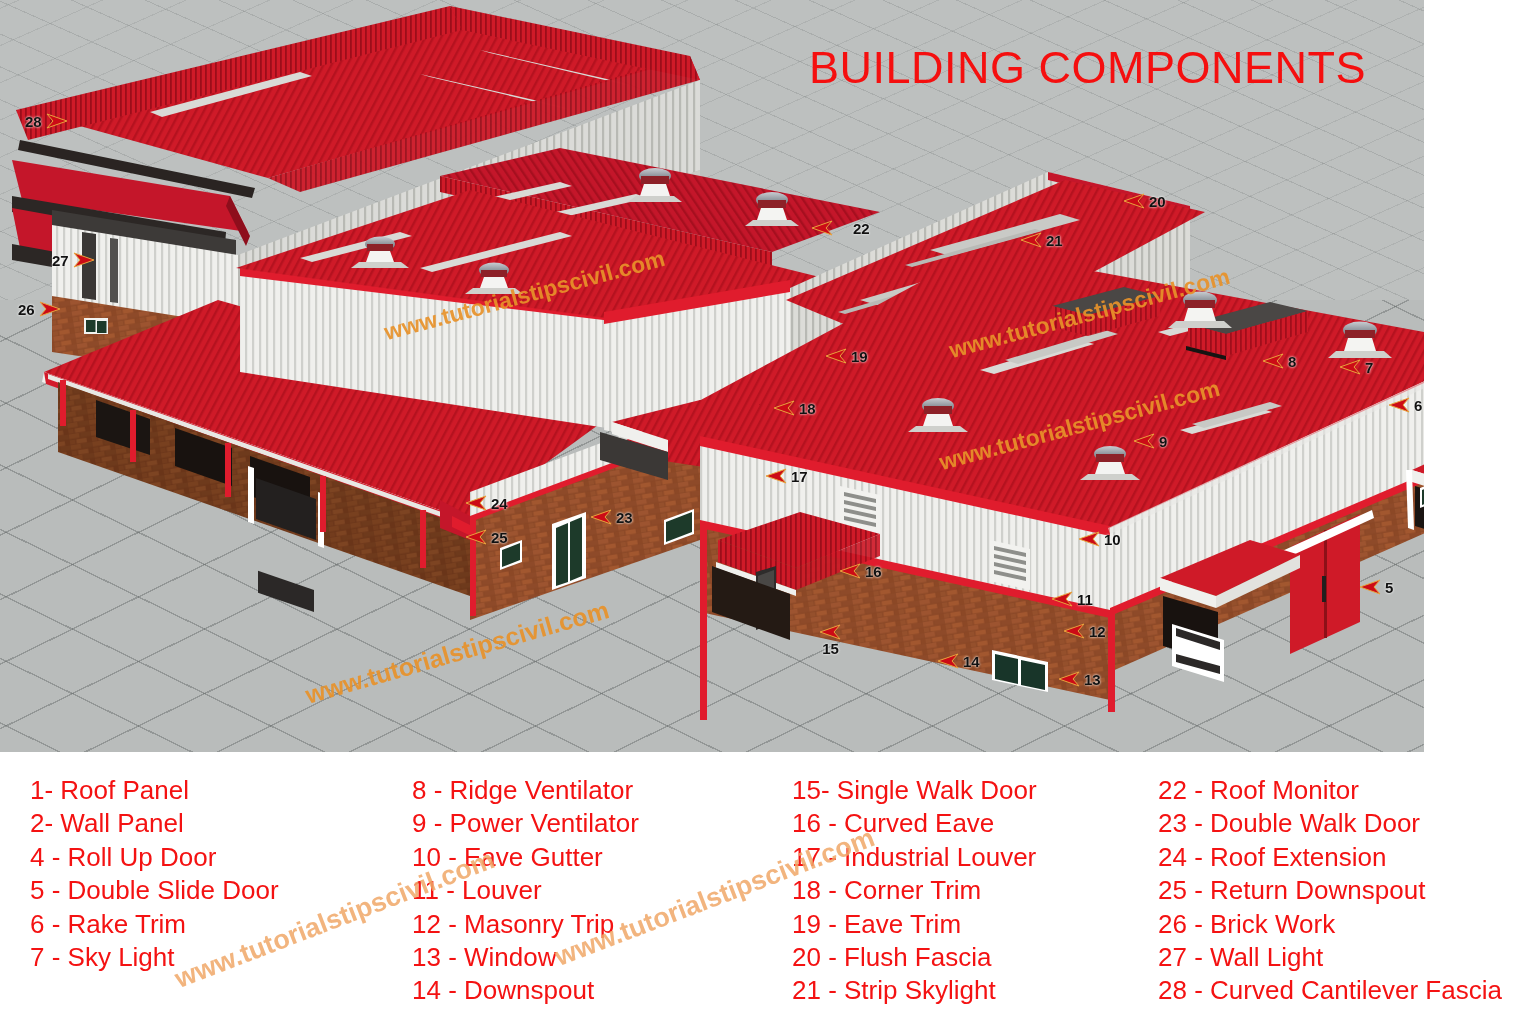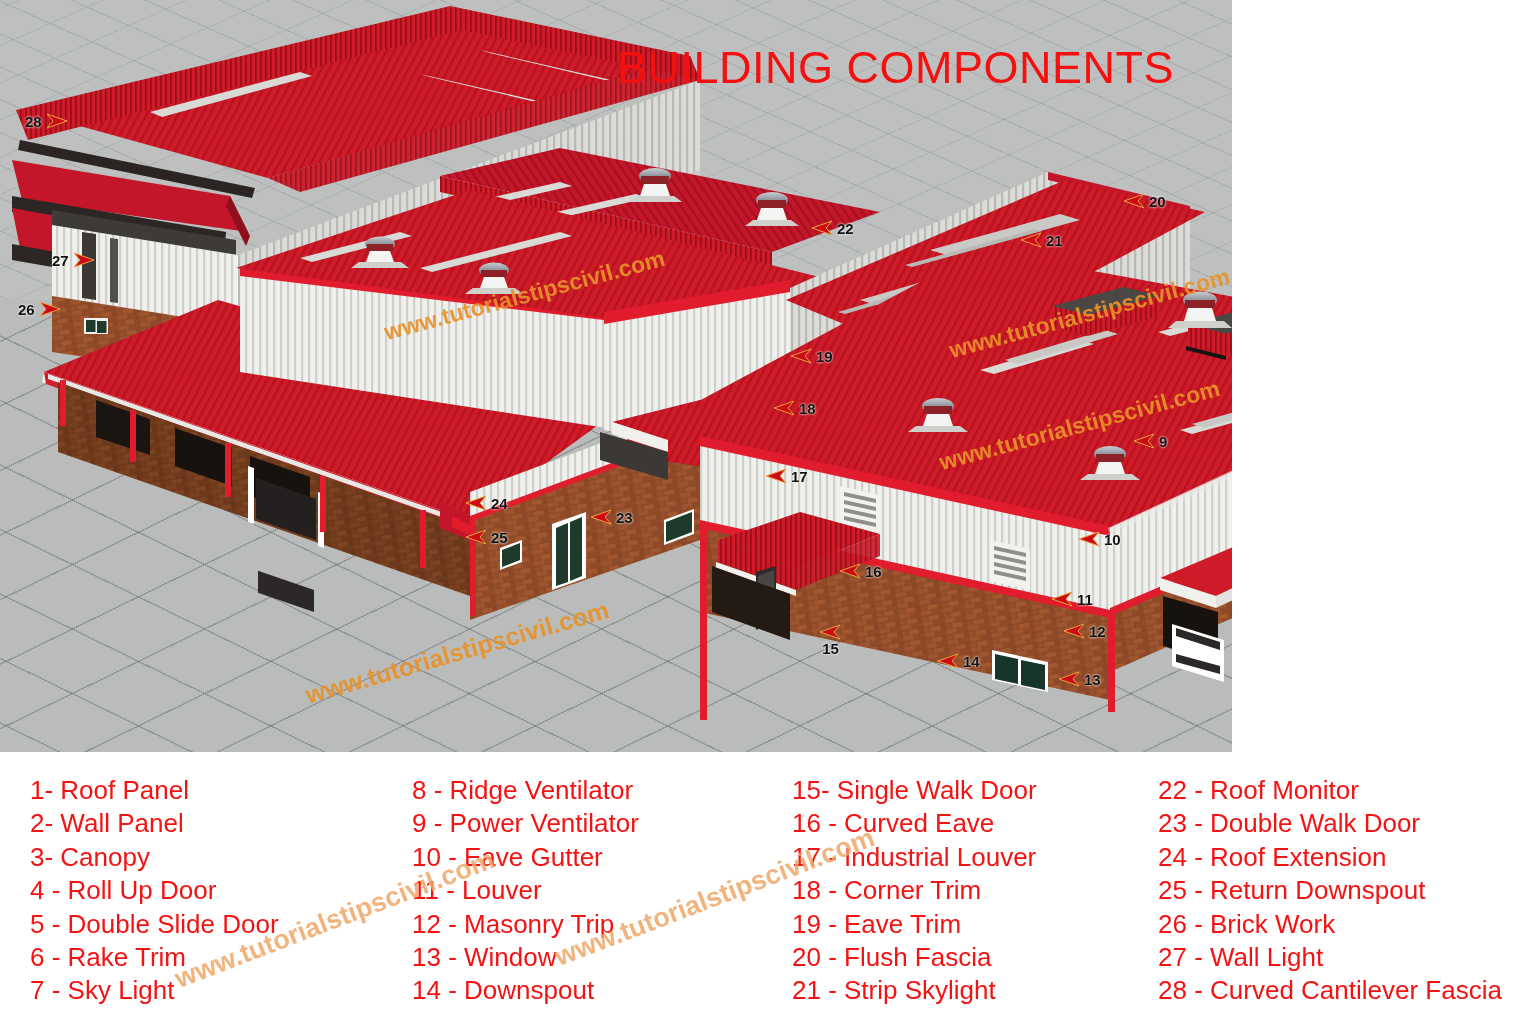--- a/index.html
+++ b/index.html
@@ -8,21 +8,21 @@
     width: 1536px; height: 1023px;
     overflow: hidden;
     font-family: "Liberation Sans", sans-serif;
     background: #ffffff;
   }
   #root { position: relative; width: 1536px; height: 1023px; }
 
   
   #scene {
     position: absolute; left: 0; top: 0;
-    width: 1232px; height: 752px;
+    width: 1424px; height: 752px;
     overflow: hidden;
     background: #b9bcbb;
   }
   .floor-far {
     position:absolute; left:0; top:0; width:1536px; height:330px;
     background:#bdc0bf;
     background-image:
       repeating-linear-gradient(24deg, rgba(100,105,105,.22) 0 1px, transparent 1px 30px),
       repeating-linear-gradient(-24deg, rgba(100,105,105,.16) 0 1px, transparent 1px 34px);
   }
@@ -617,21 +617,21 @@
           <span class="num">17</span>
         </div>
         <div class="callout left" style="left: 770px; top: 399px;">
           <span>
             <svg width="26" height="18" viewBox="0 0 26 18">
               <path d="M24 2 L4 9 L24 16 L18 9 Z" fill="#cc0b16" stroke="#e8a23c" stroke-width="1"></path>
             </svg>
           </span>
           <span class="num">18</span>
         </div>
-        <div class="callout left" style="left: 777px; top: 347px; padding-left: 10px;">
+        <div class="callout left" style="left: 812px; top: 347px; padding-left: 10px;">
           <span>
             <svg width="26" height="18" viewBox="0 0 26 18">
               <path d="M24 2 L4 9 L24 16 L18 9 Z" fill="#cc0b16" stroke="#e8a23c" stroke-width="1"></path>
             </svg>
           </span>
           <span class="num">19</span>
         </div>
         <div class="callout left" style="left: 1120px; top: 192px;">
           <span>
             <svg width="26" height="18" viewBox="0 0 26 18">
@@ -641,21 +641,21 @@
           <span class="num">20</span>
         </div>
         <div class="callout left" style="left: 1017px; top: 231px;">
           <span>
             <svg width="26" height="18" viewBox="0 0 26 18">
               <path d="M24 2 L4 9 L24 16 L18 9 Z" fill="#cc0b16" stroke="#e8a23c" stroke-width="1"></path>
             </svg>
           </span>
           <span class="num">21</span>
         </div>
-        <div class="callout left" style="left: 808px; top: 219px;">
+        <div class="callout left" style="left: 808px; top: 219px; gap: 16px;">
           <span>
             <svg width="26" height="18" viewBox="0 0 26 18">
               <path d="M24 2 L4 9 L24 16 L18 9 Z" fill="#cc0b16" stroke="#e8a23c" stroke-width="1"></path>
             </svg>
           </span>
           <span class="num">22</span>
         </div>
         <div class="callout left" style="left: 587px; top: 508px;">
           <span>
             <svg width="26" height="18" viewBox="0 0 26 18">
@@ -704,21 +704,20 @@
           </span>
           <span class="num">28</span>
         </div>
       </div>
   </div>
 
   <div id="legend">
     <div class="legend-col c1">
         <div class="legend-item">1- Roof Panel</div>
         <div class="legend-item">2- Wall Panel</div>
-        <div class="legend-item">3-  Canopy</div>
         <div class="legend-item">4 - Roll Up Door</div>
         <div class="legend-item">5 - Double Slide Door</div>
         <div class="legend-item">6 - Rake Trim</div>
         <div class="legend-item">7 - Sky Light</div>
       </div>
     <div class="legend-col c2">
         <div class="legend-item">8 - Ridge Ventilator</div>
         <div class="legend-item">9 - Power Ventilator</div>
         <div class="legend-item">10 - Eave Gutter</div>
         <div class="legend-item">11 - Louver</div>

